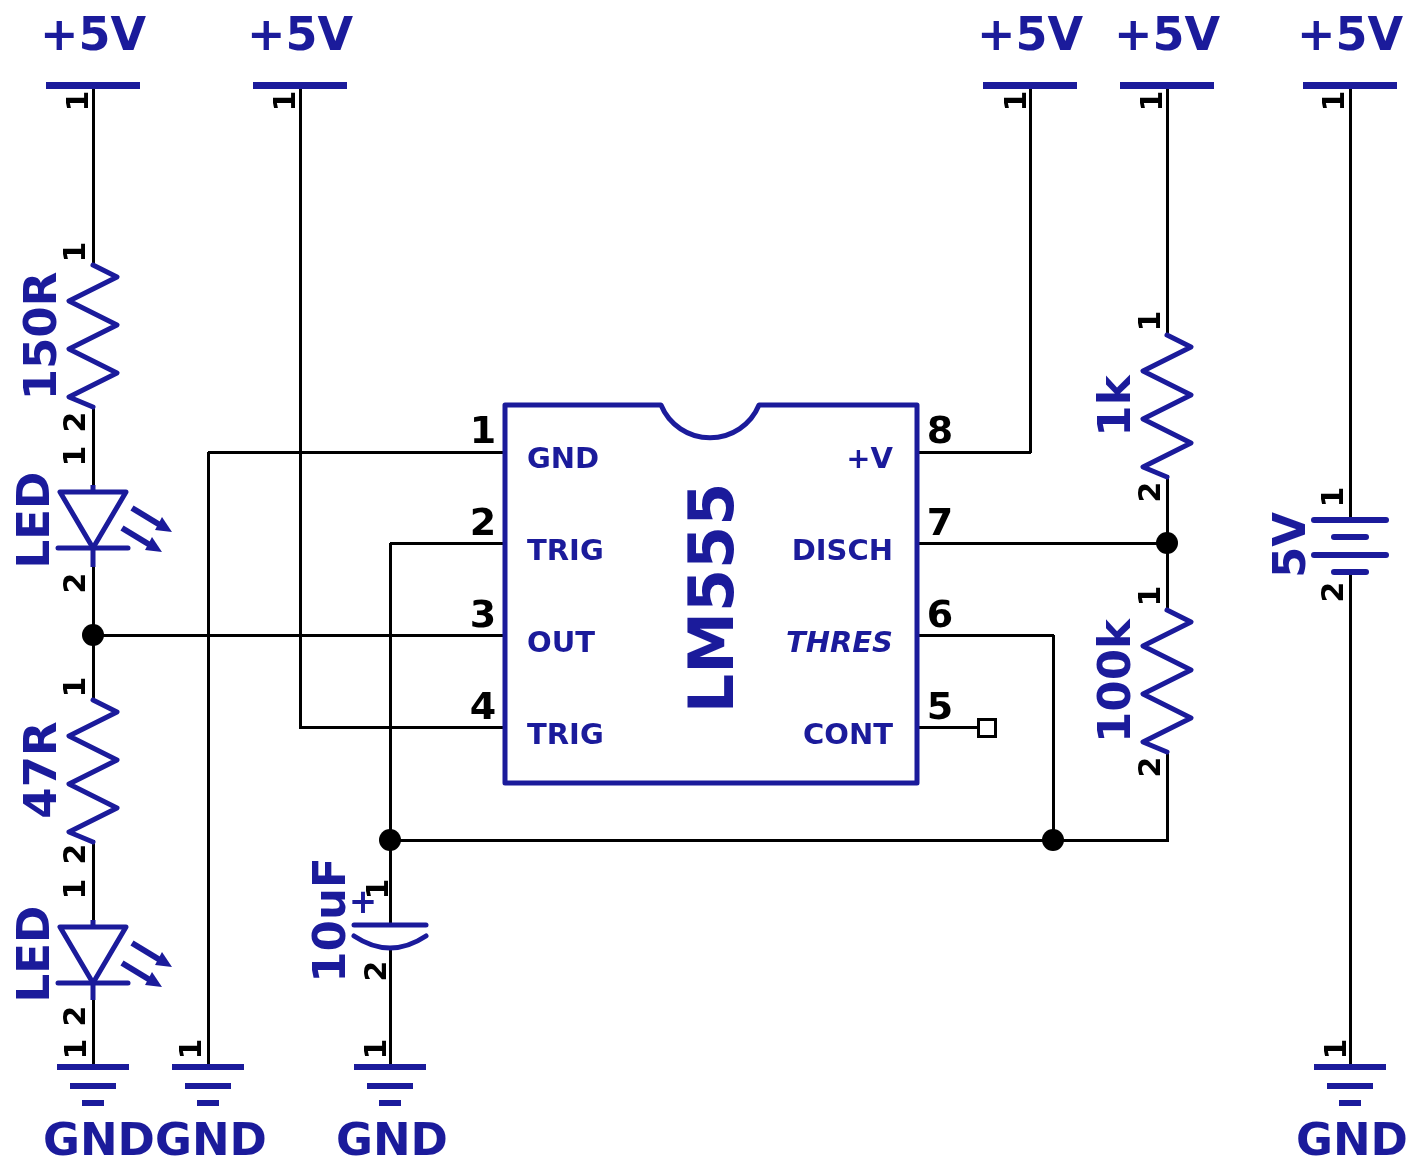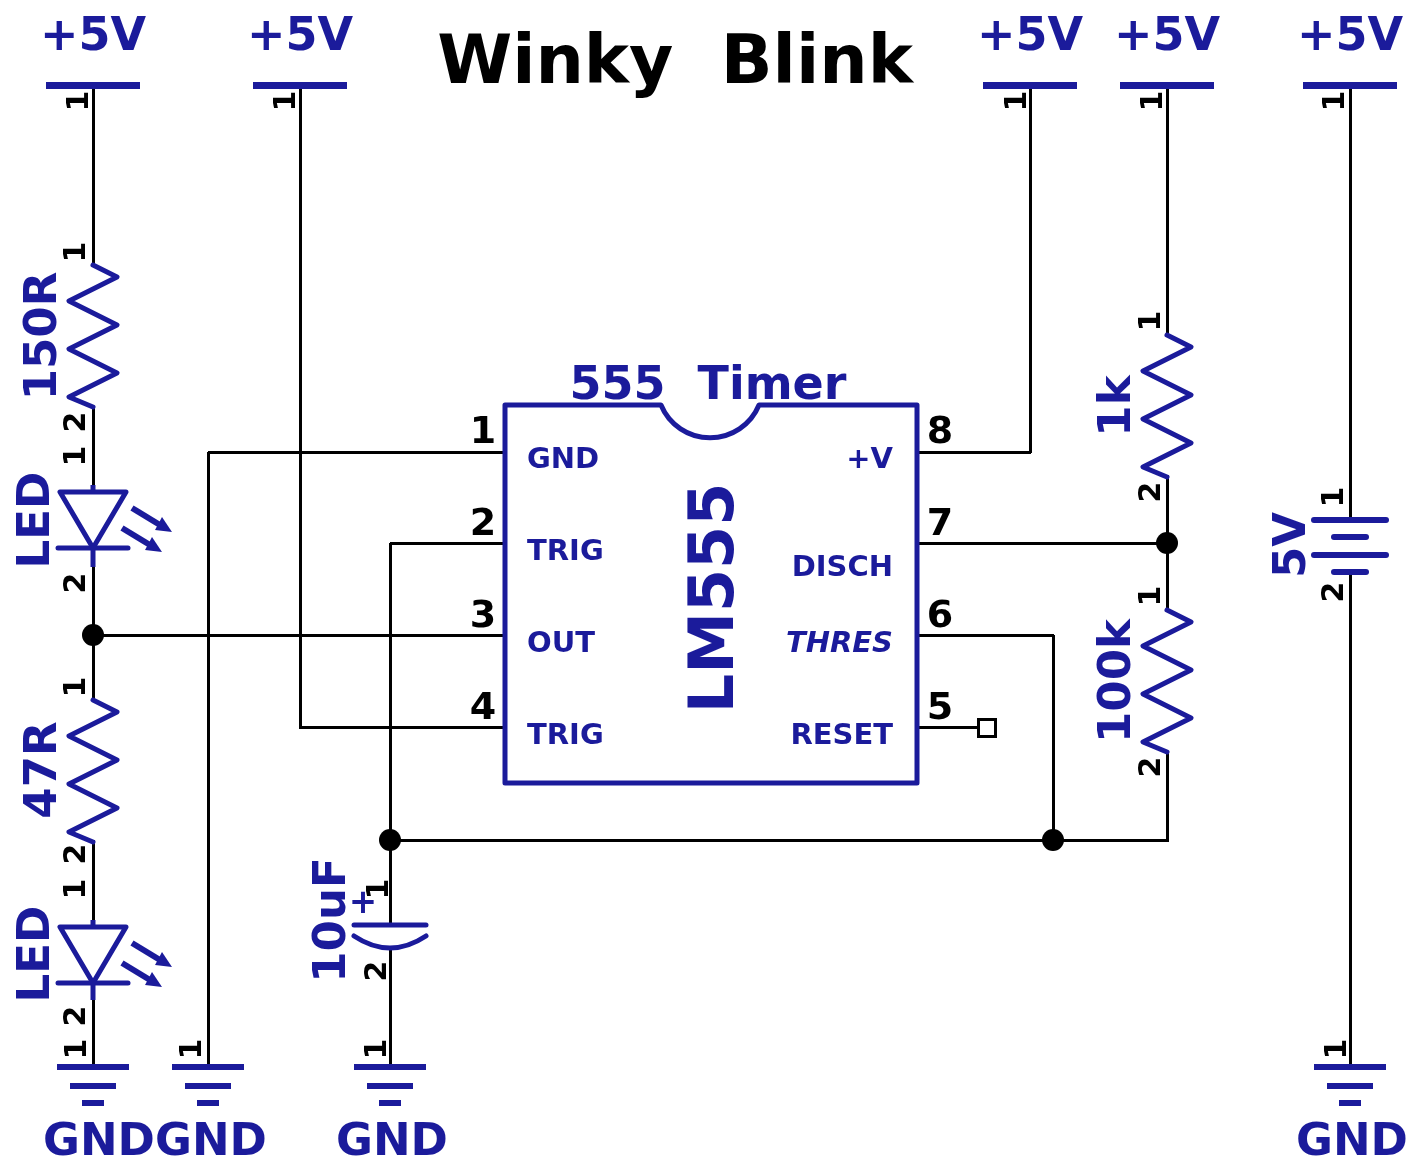--- a/index.html
+++ b/index.html
@@ -145,31 +145,30 @@
     <line x1="27" y1="39" x2="49" y2="39" stroke="#1b1b9b" stroke-width="6"></line>
   </svg>
   <div class="lbl f45 ctr" style="left:99px;top:1139px;">GND</div>
   <div class="lbl f45 ctr" style="left:211px;top:1139px;">GND</div>
   <div class="lbl f45 ctr" style="left:392px;top:1139px;">GND</div>
   <div class="lbl f45 ctr" style="left:1352px;top:1139px;">GND</div>
 
   <svg style="left:495px;top:395px;" width="440" height="400" viewBox="0 0 440 400">
     <path d="M10,388 L10,10 L166,10 A53,53 0 0 0 264,10 L422,10 L422,388 Z" fill="#fff" stroke="#1b1b9b" stroke-width="5" stroke-linejoin="round"></path>
   </svg>
-  <div class="lbl f46 ctr" style="left:708px;top:383px;">555  Timer</div>
   <div class="lbl f62 rot" style="left:712px;top:598px;">LM555</div>
 
   <div class="lbl f29 midv" style="left:527px;top:458px;">GND</div>
   <div class="lbl f29 midv" style="left:527px;top:550px;text-align:right;">TRIG</div>
   <div class="lbl f29 midv" style="left:527px;top:642px;">OUT</div>
   <div class="lbl f29 midv" style="left:527px;top:734px;">TRIG</div>
   <div class="lbl f29 midv" style="right:514px;top:458px;">+V</div>
-  <div class="lbl f29 midv" style="right:514px;top:566px;">DISCH</div>
+  <div class="lbl f29 midv" style="right:514px;top:550px;">DISCH</div>
   <div class="lbl f29 midv" style="right:514px;top:642px;font-style:italic;">THRES</div>
-  <div class="lbl f29 midv" style="right:514px;top:734px;">RESET</div>
+  <div class="lbl f29 midv" style="right:514px;top:734px;">CONT</div>
 
   <div class="lbl f38 blk ctr" style="left:483px;top:430px;">1</div>
   <div class="lbl f38 blk ctr" style="left:483px;top:522px;">2</div>
   <div class="lbl f38 blk ctr" style="left:483px;top:614px;">3</div>
   <div class="lbl f38 blk ctr" style="left:483px;top:706px;">4</div>
   <div class="lbl f38 blk ctr" style="left:940px;top:430px;">8</div>
   <div class="lbl f38 blk ctr" style="left:940px;top:522px;">7</div>
   <div class="lbl f38 blk ctr" style="left:940px;top:614px;">6</div>
   <div class="lbl f38 blk ctr" style="left:940px;top:706px;">5</div>
 
@@ -208,15 +207,14 @@
 
   <div class="lbl f30 blk rot" style="left:1150px;top:321px;">1</div>
   <div class="lbl f30 blk rot" style="left:1150px;top:492px;">2</div>
 
   <div class="lbl f30 blk rot" style="left:1150px;top:596px;">1</div>
   <div class="lbl f30 blk rot" style="left:1150px;top:767px;">2</div>
 
   <div class="lbl f30 blk rot" style="left:1333px;top:497px;">1</div>
   <div class="lbl f30 blk rot" style="left:1333px;top:592px;">2</div>
 
-  <div class="lbl f68 blk ctr" style="left:675px;top:60px;">Winky  Blink</div>
 
 </div>
 
 </body></html>

